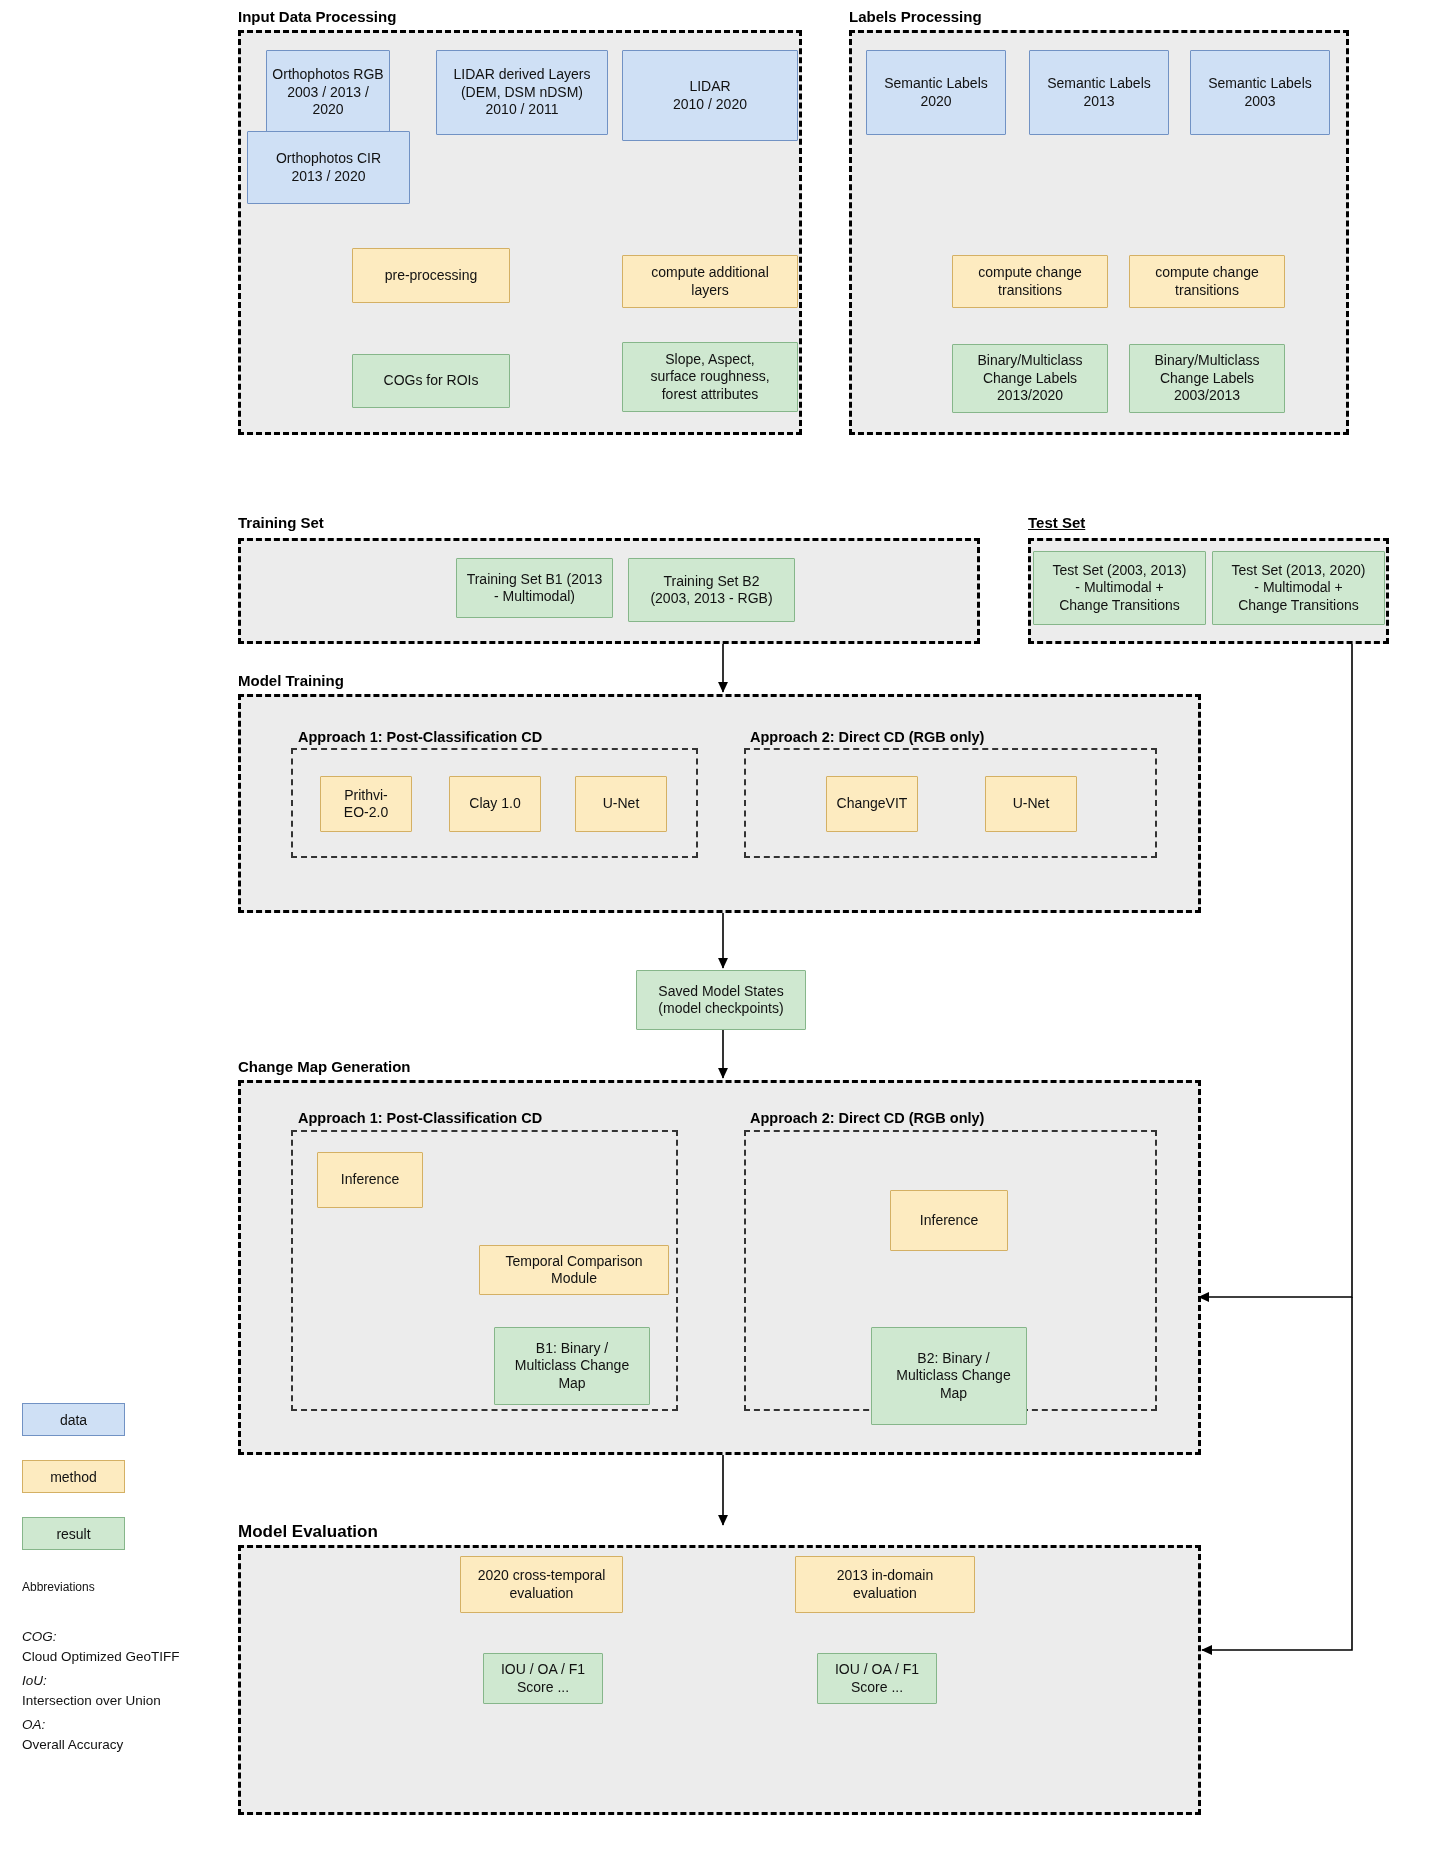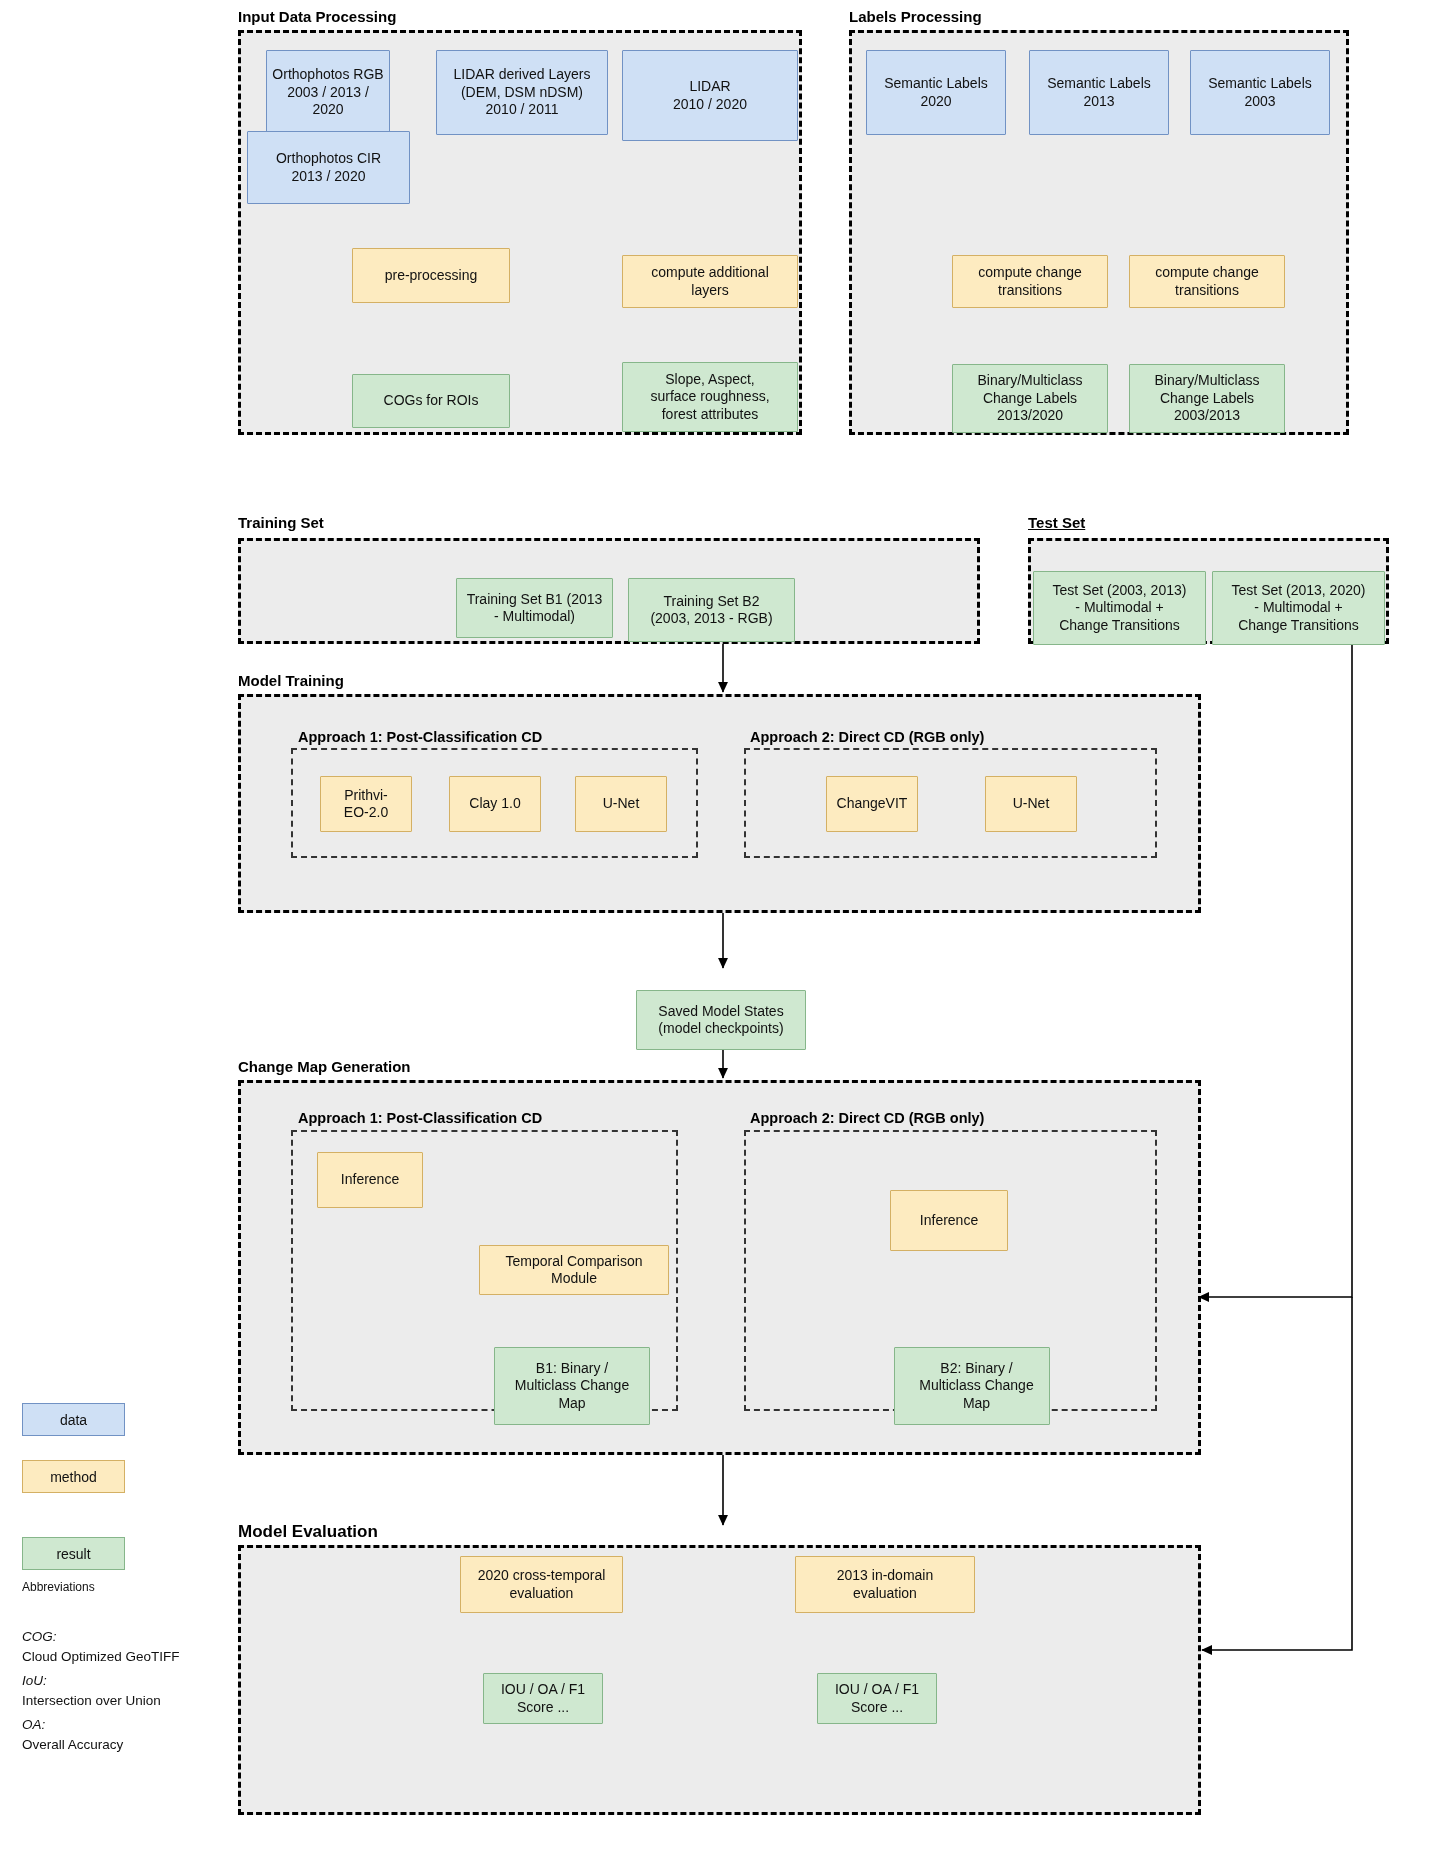--- a/index.html
+++ b/index.html
@@ -69,21 +69,20 @@
   }
   .method {
     background: #fdebc0;
     border: 1px solid #d4b064;
     color: #111;
   }
   .result {
     background: #cfe8d0;
     border: 1px solid #86b68a;
     color: #111;
-    margin-top: 20px;
   }
   
   .legend-box {
     position: absolute;
     width: 103px;
     height: 33px;
     box-sizing: border-box;
     display: flex;
     align-items: center;
     justify-content: center;
@@ -252,21 +251,21 @@
   <div class="node method" style="left:317px; top:1152px; width:106px; height:56px;">Inference</div>
   <div class="node method" style="left:479px; top:1245px; width:190px; height:50px;">Temporal Comparison
 Module</div>
   <div class="node result" style="left:494px; top:1327px; width:156px; height:78px;">B1: Binary /
 Multiclass Change
 Map</div>
 
   <div class="subgroup-title" style="left:750px; top:1110px;">Approach 2: Direct CD (RGB only)</div>
   <div class="subgroup" style="left:744px; top:1130px; width:413px; height:281px;"></div>
   <div class="node method" style="left:890px; top:1190px; width:118px; height:61px;">Inference</div>
-  <div class="node result" style="left:894px; top:1327px; width:156px; height:78px;padding-left:13px;">B2: Binary /
+  <div class="node result" style="left:871px; top:1327px; width:156px; height:98px;padding-left:13px;">B2: Binary /
 Multiclass Change
 Map</div>
 
   <div class="group-title" style="left:238px; top:1522px; font-size:17px;">Model Evaluation</div>
   <div class="group" style="left:238px; top:1545px; width:963px; height:270px;"></div>
 
   <div class="node method" style="left:460px; top:1556px; width:163px; height:57px;">2020 cross-temporal
 evaluation</div>
   <div class="node method" style="left:795px; top:1556px; width:180px; height:57px;">2013 in-domain
 evaluation</div>

